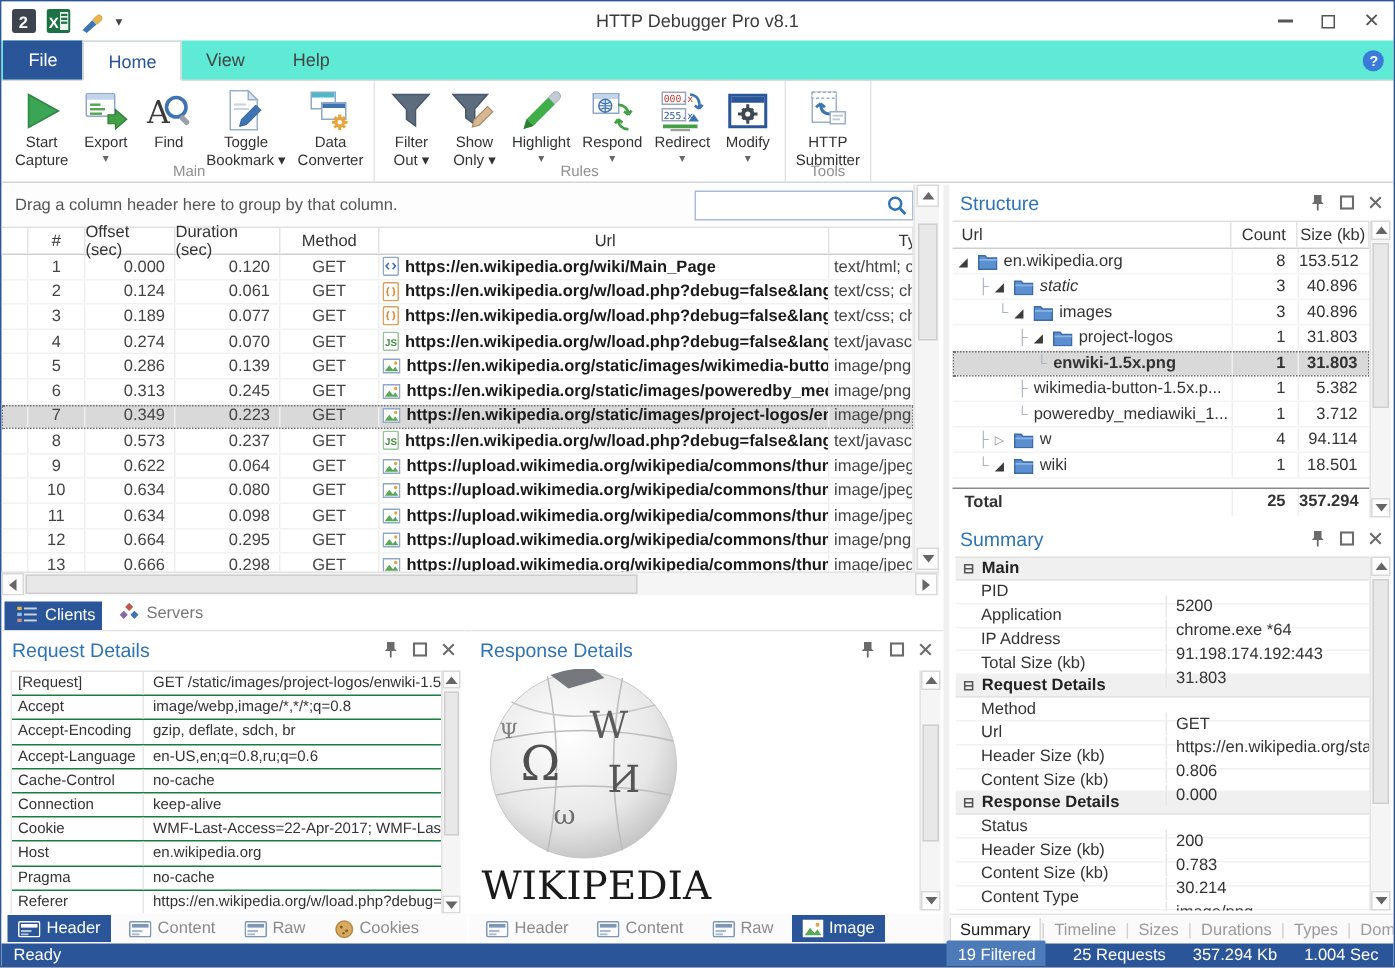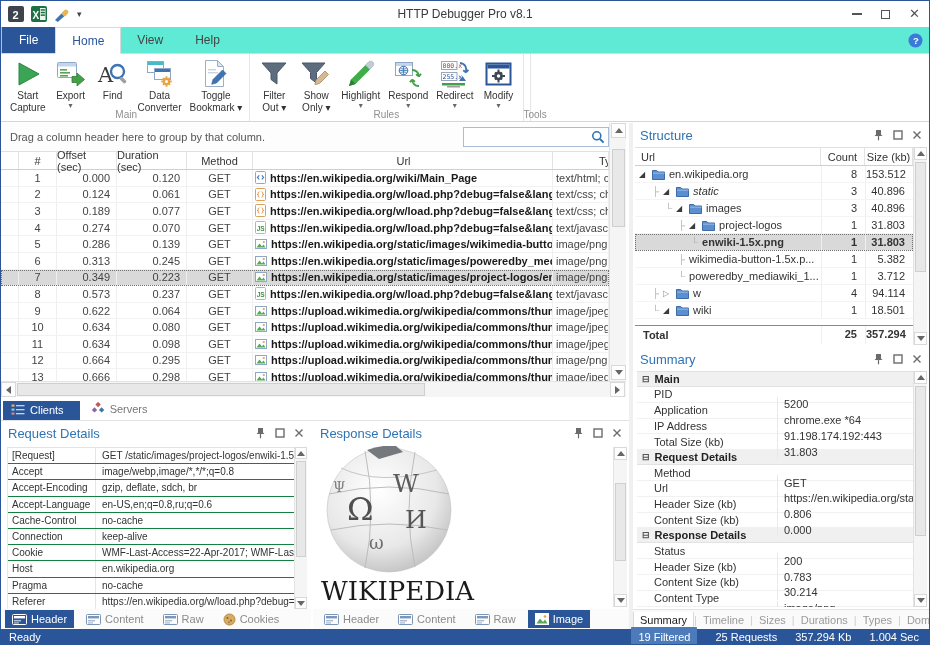--- a/index.html
+++ b/index.html
@@ -59,21 +59,21 @@
   .sb-v{background:#f5f5f5;border-left:1px solid #e3e3e3;}
   .sb-h{background:#f5f5f5;border-top:1px solid #e3e3e3;}
   .sb-btn{position:absolute;width:15px;height:15px;background:#fdfdfd;border:1px solid #d9d9d9;display:flex;align-items:center;justify-content:center;}
   .sb-thumb{position:absolute;background:#e8e8e8;border:1px solid #cfcfcf;}
   .tri-up{width:0;height:0;border-left:4px solid transparent;border-right:4px solid transparent;border-bottom:5px solid #666;}
   .tri-down{width:0;height:0;border-left:4px solid transparent;border-right:4px solid transparent;border-top:5px solid #666;}
   .tri-left{width:0;height:0;border-top:4px solid transparent;border-bottom:4px solid transparent;border-right:5px solid #666;}
   .tri-right{width:0;height:0;border-top:4px solid transparent;border-bottom:4px solid transparent;border-left:5px solid #666;}
   
   .lefttabs{left:0;top:396px;width:628px;height:24px;display:flex;align-items:flex-end;gap:3px;padding:0 0 0 2px;background:#fff;border-bottom:1px solid #e3e3e3;}
-  .ltab{display:flex;align-items:center;gap:5px;padding:3px 16px 4px 8px;font-size:11px;color:#777;}
+  .ltab{display:flex;align-items:center;gap:5px;padding:3px 4px 4px 8px;font-size:11px;color:#777;}
   .ltab.active{background:#2a5699;color:#fff;}
   
   .panel{position:absolute;background:#fff;}
   .ptitle{height:24px;display:flex;align-items:center;padding:0 7px;color:#2e74b5;font-size:13px;}
   .picons{margin-left:auto;display:flex;align-items:center;gap:9px;}
   .picons span{display:flex;}
   .ptabs{position:absolute;bottom:0;left:0;right:0;height:20px;display:flex;align-items:center;gap:5px;padding-left:4px;font-size:11px;color:#8a8a8a;background:#fbfbfb;}
   .ptab{display:flex;align-items:center;gap:4px;padding:3px 7px;color:#8a8a8a;}
   .ptab.active{background:#2a5699;color:#fff;}
   
@@ -204,20 +204,33 @@
         </div>
         <div class="rbtn">
           <span class="ricon">
             <svg width="31" height="28" viewBox="0 0 31 28">
               <text x="1" y="22" font-family="DejaVu Serif,serif" font-size="21" fill="#3a3a3a">A</text>
               <circle cx="20.5" cy="11.5" r="6.5" fill="none" stroke="#3f74b3" stroke-width="2.4"></circle>
               <rect x="24.6" y="16.2" width="7.5" height="3.6" rx="1.4" transform="rotate(45 24.6 16.2)" fill="#9aa0a6"></rect>
             </svg>
           </span>
           <div class="rlabel">Find</div>
+        </div>
+        <div class="rbtn">
+          <span class="ricon">
+            <svg width="30" height="29" viewBox="0 0 30 29">
+              <path d="M4.5 1.5h12l6 6v20h-18z" fill="#fff" stroke="#9ab0c9"></path>
+              <path d="M16.5 1.5l6 6h-6z" fill="#dce6f2" stroke="#9ab0c9"></path>
+              <rect x="7" y="10" width="8" height="1.4" fill="#c9d4e2"></rect>
+              <rect x="7" y="13" width="10" height="1.4" fill="#c9d4e2"></rect>
+              <path d="M12 20.5l9.5-9.5 3.5 3.5-9.5 9.5-4.8 1.3z" fill="#3f74b3" stroke="#2e5a8f" stroke-width="0.6"></path>
+            </svg>
+          </span>
+          <div class="rlabel">Toggle</div>
+          <div class="rlabel">Bookmark ▾</div>
         </div>
         <div class="rbtn">
           <span class="ricon">
             <svg width="30" height="29" viewBox="0 0 30 29">
               <rect x="2.5" y="2.5" width="16" height="11" fill="#fff" stroke="#8fa8c8"></rect>
               <rect x="3" y="3" width="15" height="3" fill="#49b8c9"></rect>
               <rect x="9.5" y="9.5" width="16" height="11" fill="#fff" stroke="#8fa8c8"></rect>
               <rect x="10" y="10" width="15" height="3" fill="#3f74b3"></rect>
               <g fill="#e8a33d">
                 <circle cx="21.5" cy="22.5" r="3.6"></circle>
@@ -225,33 +238,20 @@
                 <rect x="16.3" y="21.5" width="10.4" height="2"></rect>
                 <rect x="16.6" y="21.5" width="9.8" height="1.9" transform="rotate(45 21.5 22.5)"></rect>
                 <rect x="16.6" y="21.5" width="9.8" height="1.9" transform="rotate(-45 21.5 22.5)"></rect>
               </g>
               <circle cx="21.5" cy="22.5" r="1.5" fill="#fff"></circle>
             </svg>
           </span>
           <div class="rlabel">Data</div>
           <div class="rlabel">Converter</div>
         </div>
-        <div class="rbtn">
-          <span class="ricon">
-            <svg width="30" height="29" viewBox="0 0 30 29">
-              <path d="M4.5 1.5h12l6 6v20h-18z" fill="#fff" stroke="#9ab0c9"></path>
-              <path d="M16.5 1.5l6 6h-6z" fill="#dce6f2" stroke="#9ab0c9"></path>
-              <rect x="7" y="10" width="8" height="1.4" fill="#c9d4e2"></rect>
-              <rect x="7" y="13" width="10" height="1.4" fill="#c9d4e2"></rect>
-              <path d="M12 20.5l9.5-9.5 3.5 3.5-9.5 9.5-4.8 1.3z" fill="#3f74b3" stroke="#2e5a8f" stroke-width="0.6"></path>
-            </svg>
-          </span>
-          <div class="rlabel">Toggle</div>
-          <div class="rlabel">Bookmark ▾</div>
-        </div>
         <div class="glabel">Main</div>
       </div>
       <div class="rgroup">
         <div class="rbtn">
           <span class="ricon">
             <svg width="28" height="28" viewBox="0 0 28 28">
               <path d="M2 3h24l-9 10v11l-6-4.5V13z" fill="#5d6d7e" stroke="#49586a" stroke-width="1"></path>
             </svg>
           </span>
           <div class="rlabel">Filter</div>
@@ -322,20 +322,34 @@
               </g>
               <circle cx="14.5" cy="16" r="1.7" fill="#fff"></circle>
             </svg>
           </span>
           <div class="rlabel">Modify</div>
           <div class="caret">▾</div>
         </div>
         <div class="glabel">Rules</div>
       </div>
       <div class="rgroup">
+        <div class="rbtn">
+          <span class="ricon">
+            <svg width="29" height="29" viewBox="0 0 29 29">
+              <rect x="4.5" y="2.5" width="16" height="20" fill="#fff" stroke="#9ab0c9"></rect>
+              <path d="M4.5 2.5h16v4h-16z" fill="#fff" stroke="#9ab0c9" stroke-dasharray="2 1.5"></path>
+              <path d="M16.5 17c-4.5 0-6.5-2.5-6.5-7m0 0L7 12.5m3-2.5l3 2.5" stroke="#3f74b3" stroke-width="1.9" fill="none"></path>
+              <rect x="16.5" y="15.5" width="10" height="8" fill="#fff" stroke="#9ab0c9"></rect>
+              <rect x="18" y="17.5" width="7" height="1.2" fill="#b9c8da"></rect>
+              <rect x="18" y="20" width="5" height="1.2" fill="#b9c8da"></rect>
+            </svg>
+          </span>
+          <div class="rlabel">HTTP</div>
+          <div class="rlabel">Submitter</div>
+        </div>
         <div class="glabel">Tools</div>
       </div>
     </div>
 
   <div class="abs dragbar">
     <span>Drag a column header here to group by that column.</span>
   </div>
   <div class="abs searchwrap">
     <input type="text" placeholder="" style="">
     <span class="searchico">

